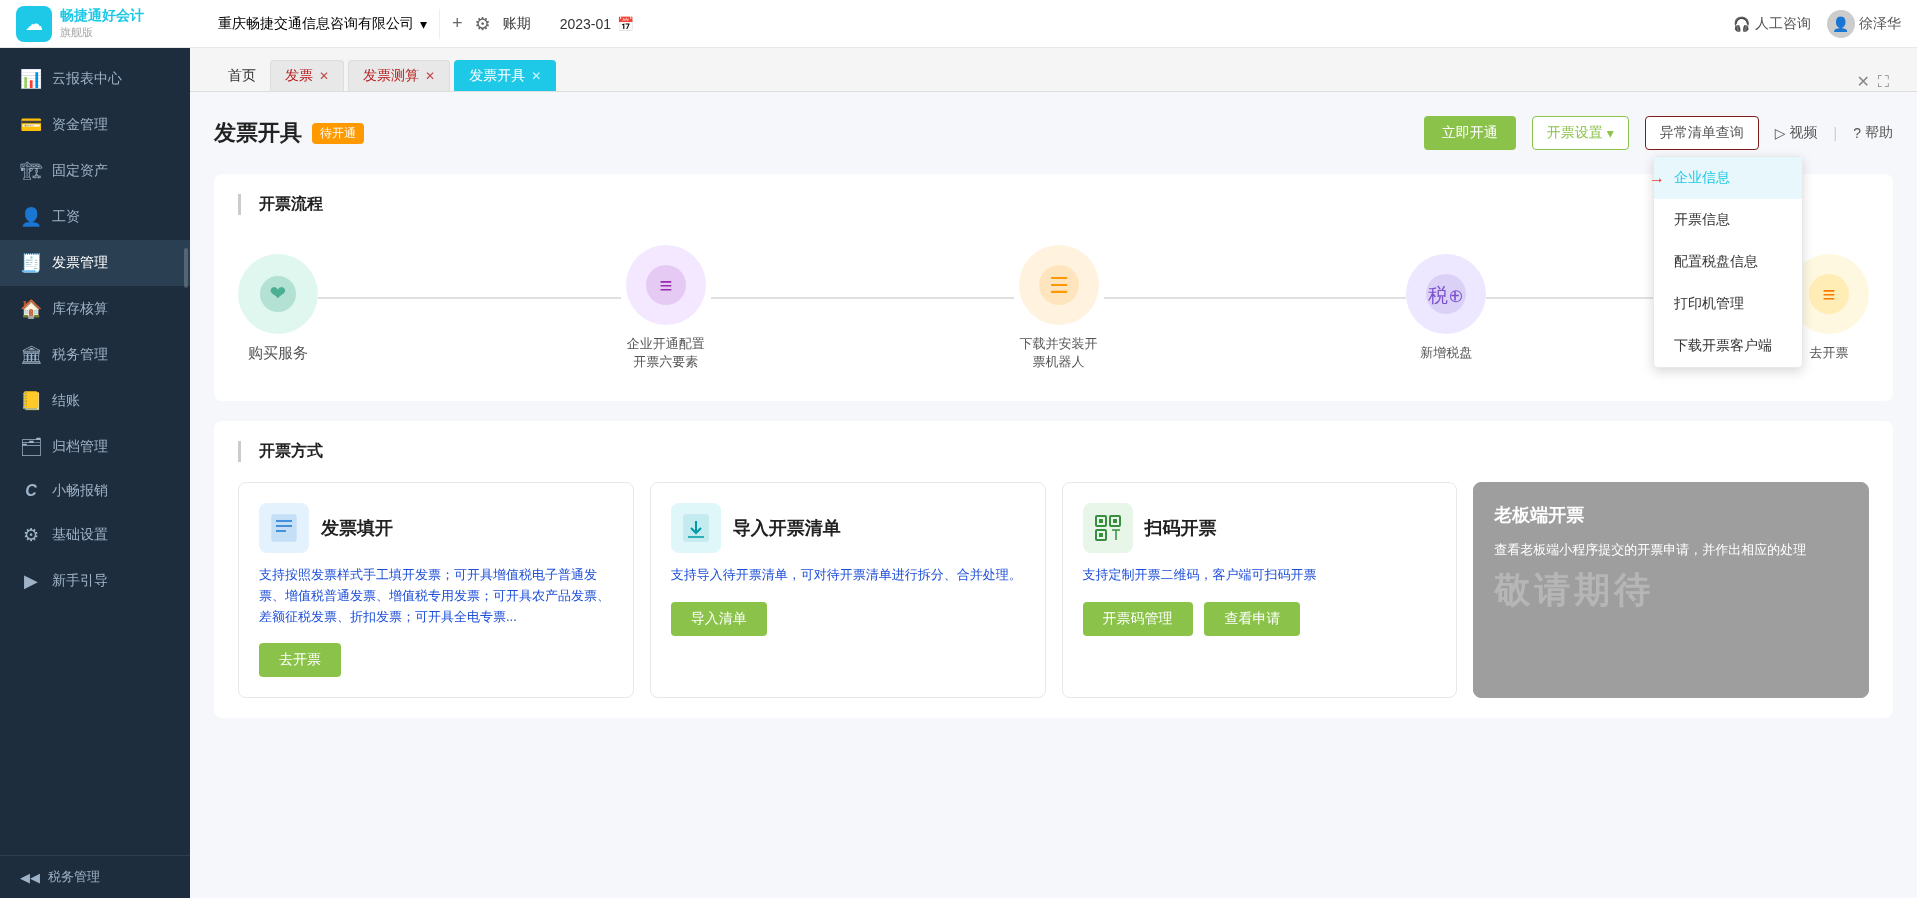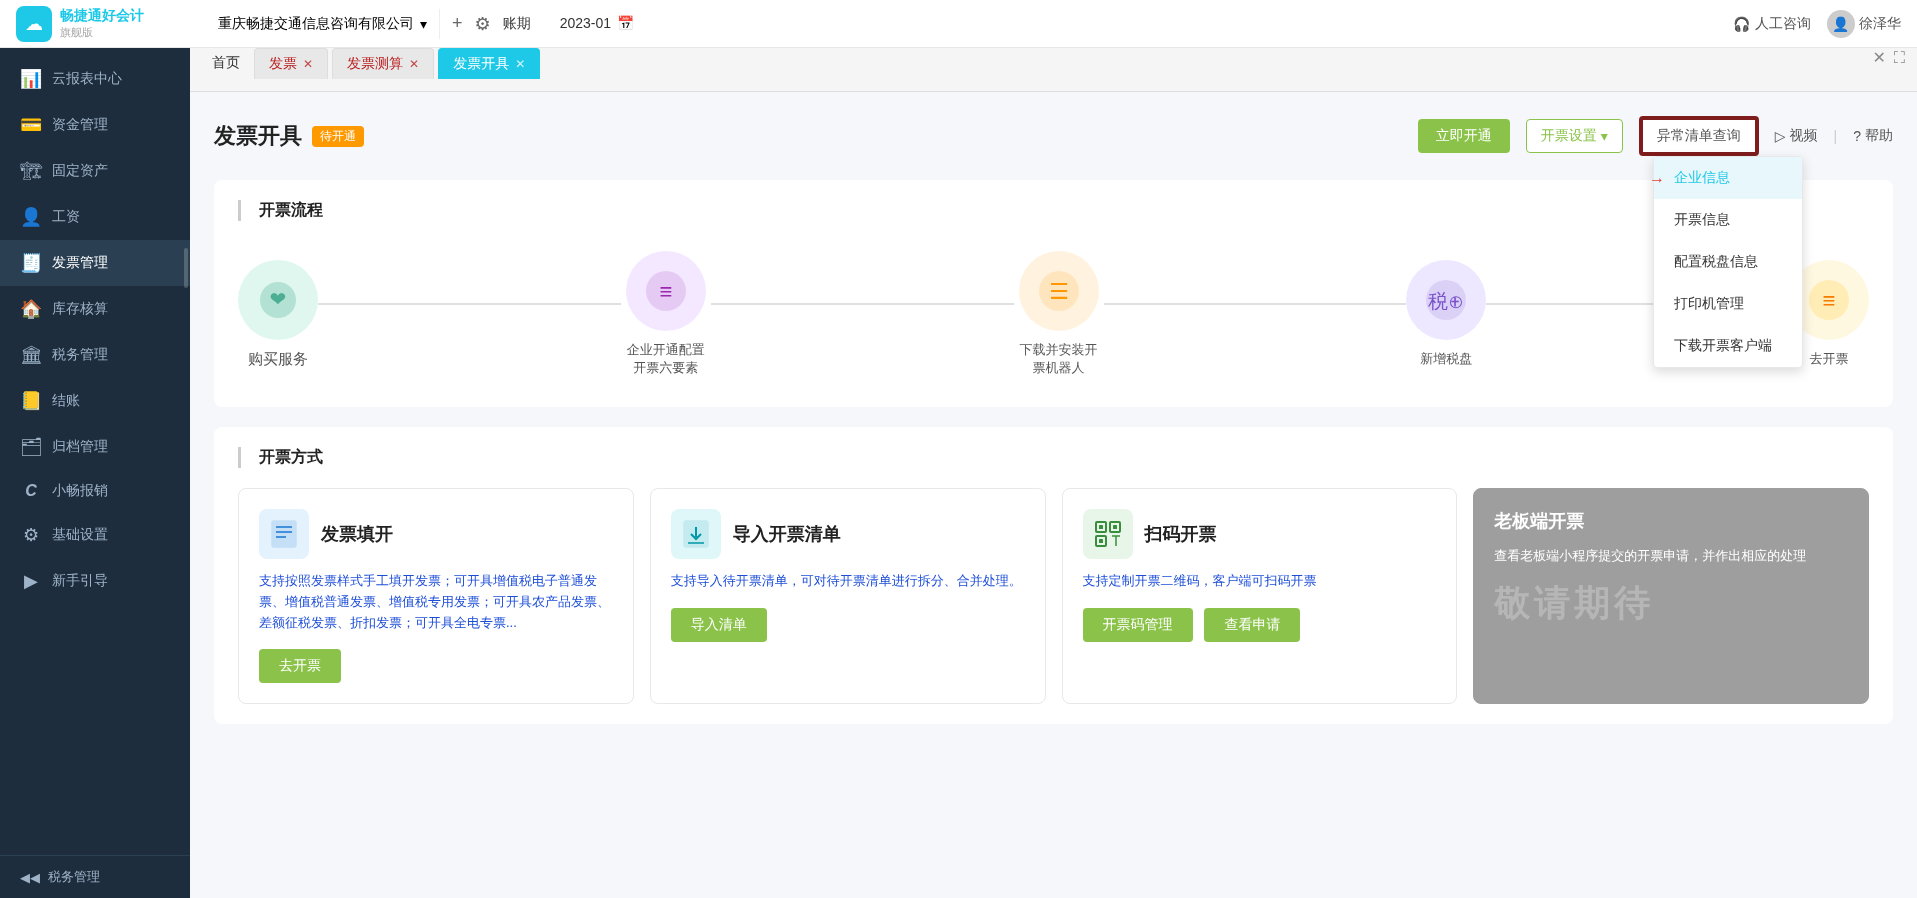--- a/index.html
+++ b/index.html
@@ -4,30 +4,30 @@
   <style>
     * { box-sizing: border-box; margin: 0; padding: 0; }
     body { font-family: 'Microsoft YaHei', '微软雅黑', sans-serif; font-size: 14px; background: #f0f2f5; overflow: hidden; }
 
     
     .app-wrapper { display: flex; flex-direction: column; height: 898px; width: 1917px; }
     .top-bar { height: 48px; background: #fff; display: flex; align-items: center; padding: 0 16px; border-bottom: 1px solid #e8e8e8; flex-shrink: 0; }
     .main-area { display: flex; flex: 1; overflow: hidden; }
     .sidebar { width: 190px; background: #1e2d3d; display: flex; flex-direction: column; flex-shrink: 0; }
     .content-area { flex: 1; display: flex; flex-direction: column; overflow: hidden; }
-    .tab-bar { height: 44px; background: #f5f5f5; display: flex; align-items: flex-start; padding: 0 12px; border-bottom: 1px solid #ddd; flex-shrink: 0; gap: 4px; }
+    .tab-bar { height: 44px; background: #f5f5f5; display: flex; align-items: flex-end; padding: 0 28px; border-bottom: 1px solid #ddd; flex-shrink: 0; gap: 4px; }
     .page-content { flex: 1; overflow-y: auto; background: #f5f7fa; padding: 24px; position: relative; }
 
     
     .logo-area { width: 190px; display: flex; align-items: center; gap: 8px; flex-shrink: 0; }
     .logo-icon { width: 36px; height: 36px; background: #1ec9e8; border-radius: 8px; display: flex; align-items: center; justify-content: center; color: white; font-size: 18px; }
     .company-selector { display: flex; align-items: center; gap: 6px; padding: 6px 12px; cursor: pointer; border-right: 1px solid #eee; }
     .top-actions { display: flex; align-items: center; gap: 12px; padding: 0 12px; }
     .top-action-btn { background: none; border: none; cursor: pointer; color: #666; font-size: 18px; }
-    .period-info { display: flex; gap: 6px; color: #333; font-size: 14px; }
+    .period-info { display: flex; align-items: center; gap: 6px; color: #333; font-size: 14px; }
     .top-right { margin-left: auto; display: flex; align-items: center; gap: 16px; }
     .top-right-btn { display: flex; align-items: center; gap: 4px; color: #555; cursor: pointer; font-size: 14px; } 
     .sidebar-nav { flex: 1; overflow-y: auto; padding: 8px 0; }
     .sidebar-item { display: flex; align-items: center; gap: 10px; padding: 12px 20px; color: #9eb3c8; cursor: pointer; transition: background 0.2s; font-size: 14px; }
     .sidebar-item.active { background: #2a3f52; color: #fff; }
     .sidebar-item .nav-icon { font-size: 18px; width: 22px; text-align: center; }
     .sidebar-bottom { padding: 12px 20px; color: #9eb3c8; cursor: pointer; display: flex; align-items: center; gap: 8px; font-size: 13px; border-top: 1px solid #2a3f52; }
 
     
     .tab-item { display: flex; align-items: center; gap: 6px; padding: 6px 14px; border-radius: 4px 4px 0 0; cursor: pointer; font-size: 14px; color: #b91c1c; background: #e8e8e8; border: 1px solid #ddd; border-bottom: none; }
@@ -40,21 +40,21 @@
     .tab-bar-right-btn { background: none; border: none; cursor: pointer; color: #888; font-size: 16px; }
 
     
     .page-header { display: flex; align-items: center; justify-content: space-between; margin-bottom: 24px; }
     .page-title-area { display: flex; align-items: center; gap: 10px; }
     .page-title { font-size: 22px; font-weight: bold; color: #222; }
     .status-badge { background: #f90; color: #fff; padding: 2px 8px; border-radius: 4px; font-size: 12px; }
     .page-actions { display: flex; align-items: center; gap: 16px; position: relative; }
     .btn-primary { background: #8bc34a; color: #fff; border: none; padding: 8px 18px; border-radius: 4px; cursor: pointer; font-size: 14px; }
     .btn-outline { background: #fff; color: #8bc34a; border: 1px solid #8bc34a; padding: 7px 14px; border-radius: 4px; cursor: pointer; font-size: 14px; display: flex; align-items: center; gap: 4px; }
-    .btn-gray { background: #fff; color: #555; border: 4px solid #7f1d1d; padding: 7px 14px; border-radius: 4px; cursor: pointer; font-size: 14px; display: flex; align-items: center; gap: 4px; }
+    .btn-gray { background: #fff; color: #555; border: 1px solid #7f1d1d; padding: 7px 14px; border-radius: 4px; cursor: pointer; font-size: 14px; display: flex; align-items: center; gap: 4px; }
     .btn-text { background: none; border: none; cursor: pointer; color: #555; font-size: 14px; display: flex; align-items: center; gap: 4px; }
 
     
     .dropdown-menu { position: absolute; top: 40px; right: 90px; background: #fff; border: 1px solid #e8e8e8; border-radius: 4px; box-shadow: 0 4px 12px rgba(0,0,0,0.15); z-index: 100; min-width: 150px; }
     .dropdown-item { padding: 12px 20px; cursor: pointer; color: #333; font-size: 14px; transition: background 0.15s; }
     .dropdown-item.highlighted { background: #e8f7fb; color: #1ec9e8; font-weight: 500; }
 
     
     .section { background: #fff; border-radius: 8px; padding: 20px 24px; margin-bottom: 20px; }
     .section-title { font-size: 16px; font-weight: bold; color: #222; margin-bottom: 20px; border-left: 3px solid #ccc; padding-left: 18px; }
@@ -355,20 +355,20 @@
               <div class="method-card-desc">支持定制开票二维码，客户端可扫码开票</div>
               <button class="method-card-btn">开票码管理</button>
               <button class="method-card-btn">查看申请</button>
             </div>
 
             <div class="method-card gray" style="position:relative;overflow:hidden;">
               <div class="method-card-header">
                 <span class="method-card-title">老板端开票</span>
               </div>
               <div style="color:#fff;font-size:13px;line-height:1.7;">查看老板端小程序提交的开票申请，并作出相应的处理</div>
-              <div style="font-size:36px;color:rgba(255,255,255,0.25);font-weight:bold;margin-top:12px;letter-spacing:4px;">敬请期待</div>
+              <div style="font-size:36px;color:rgba(255,255,255,0.25);font-weight:bold;margin-top:5px;letter-spacing:4px;">敬请期待</div>
             </div>
           </div>
         </div>
       </div>
     </div>
   </div>
 </div>
 
 </body></html>

